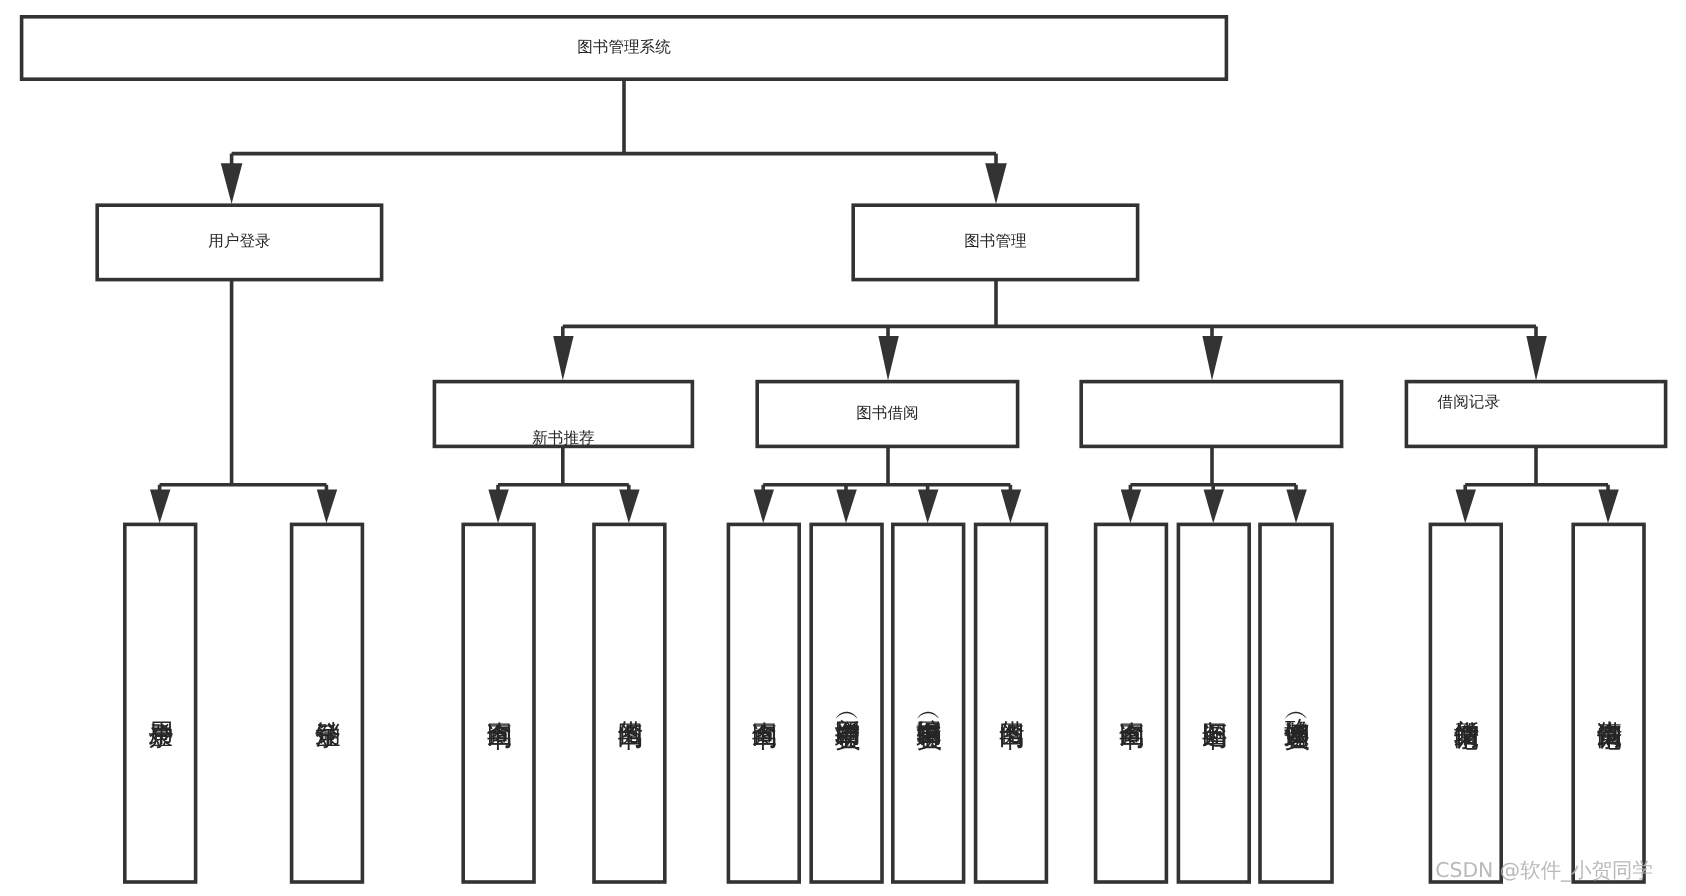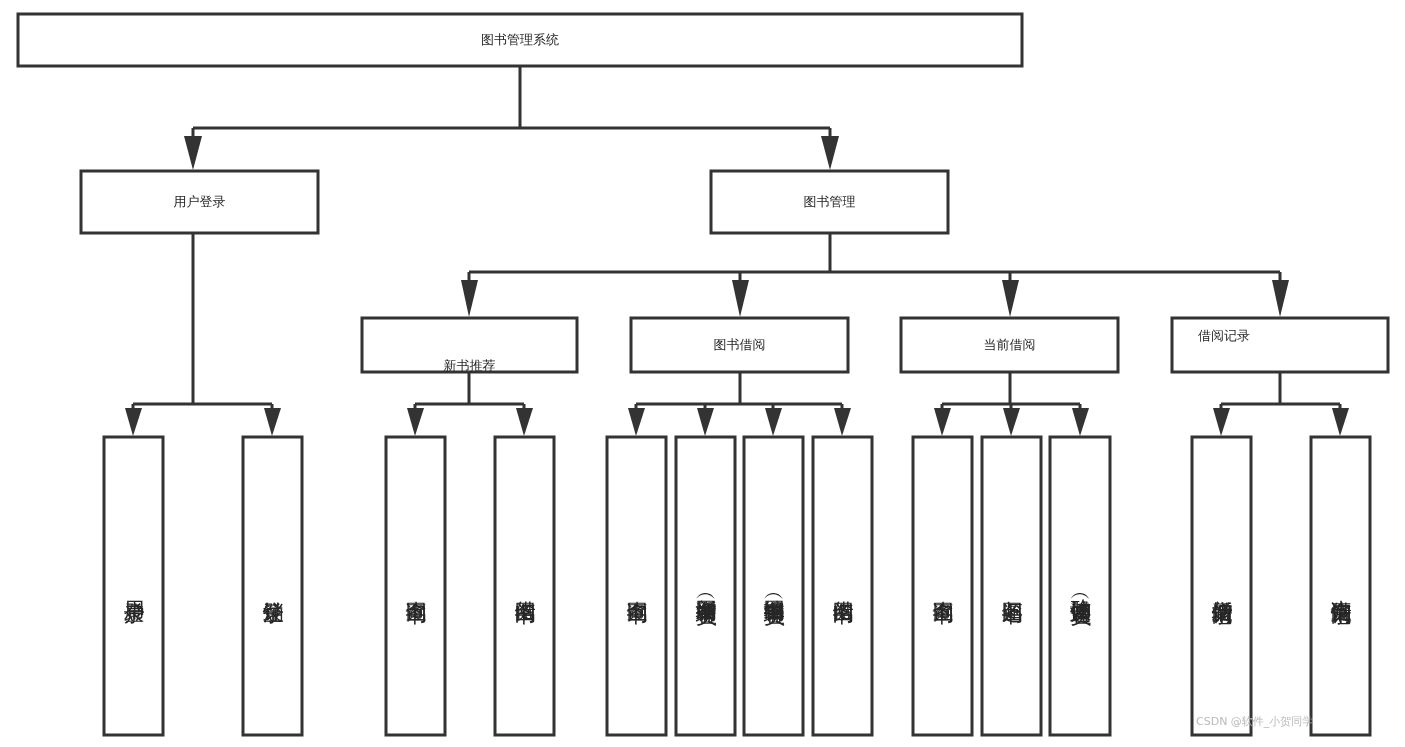--- a/index.html
+++ b/index.html
@@ -68,21 +68,21 @@
     font-family: "DejaVu Sans", "Liberation Sans", sans-serif;
     writing-mode: vertical-rl;
     text-orientation: upright;
     letter-spacing: 1px;
     white-space: nowrap;
     pointer-events: none;
   }
   #watermark {
     position: absolute;
     color: #b4b4b4;
-    font-size: 11px;
+    font-size: 17px;
     font-family: "DejaVu Sans", "Liberation Sans", sans-serif;
     white-space: nowrap;
     opacity: 0.92;
   }
 </style>
 </head>
 <body>
 
 <div id="diagram-root">
 
@@ -194,21 +194,20 @@
     <rect class="node-box" x="1311" y="437" width="59" height="298"></rect>
   </svg>
 
   <div class="node-label-h" style="left:18px; top:14px; width:1004px; height:52px;">图书管理系统</div>
 
   <div class="node-label-h" style="left:81px; top:171px; width:237px; height:62px;">用户登录</div>
   <div class="node-label-h" style="left:711px; top:171px; width:237px; height:62px;">图书管理</div>
 
   <div class="node-label-h" style="left:362px; top:318px; width:215px; height:54px;margin-top:21px;">新书推荐</div>
   <div class="node-label-h" style="left:631px; top:318px; width:217px; height:54px;">图书借阅</div>
-  <div class="node-label-h" style="left:901px; top:318px; width:217px; height:54px;">当前借阅</div>
   <div class="node-label-h" style="left:1116px; top:318px; width:216px; height:36px;">借阅记录</div>
 
   <div class="node-label-v" style="left:104px; top:437px; width:59px; height:298px;">用户登录</div>
   <div class="node-label-v" style="left:243px; top:437px; width:59px; height:298px;">注销登录</div>
 
   <div class="node-label-v" style="left:386px; top:437px; width:59px; height:298px;">查询图书</div>
   <div class="node-label-v" style="left:495px; top:437px; width:59px; height:298px;">借阅图书</div>
 
   <div class="node-label-v" style="left:607px; top:437px; width:59px; height:298px;">查询图书</div>
   <div class="node-label-v" style="left:676px; top:437px; width:59px; height:298px;">新增图书（管理员）</div>

